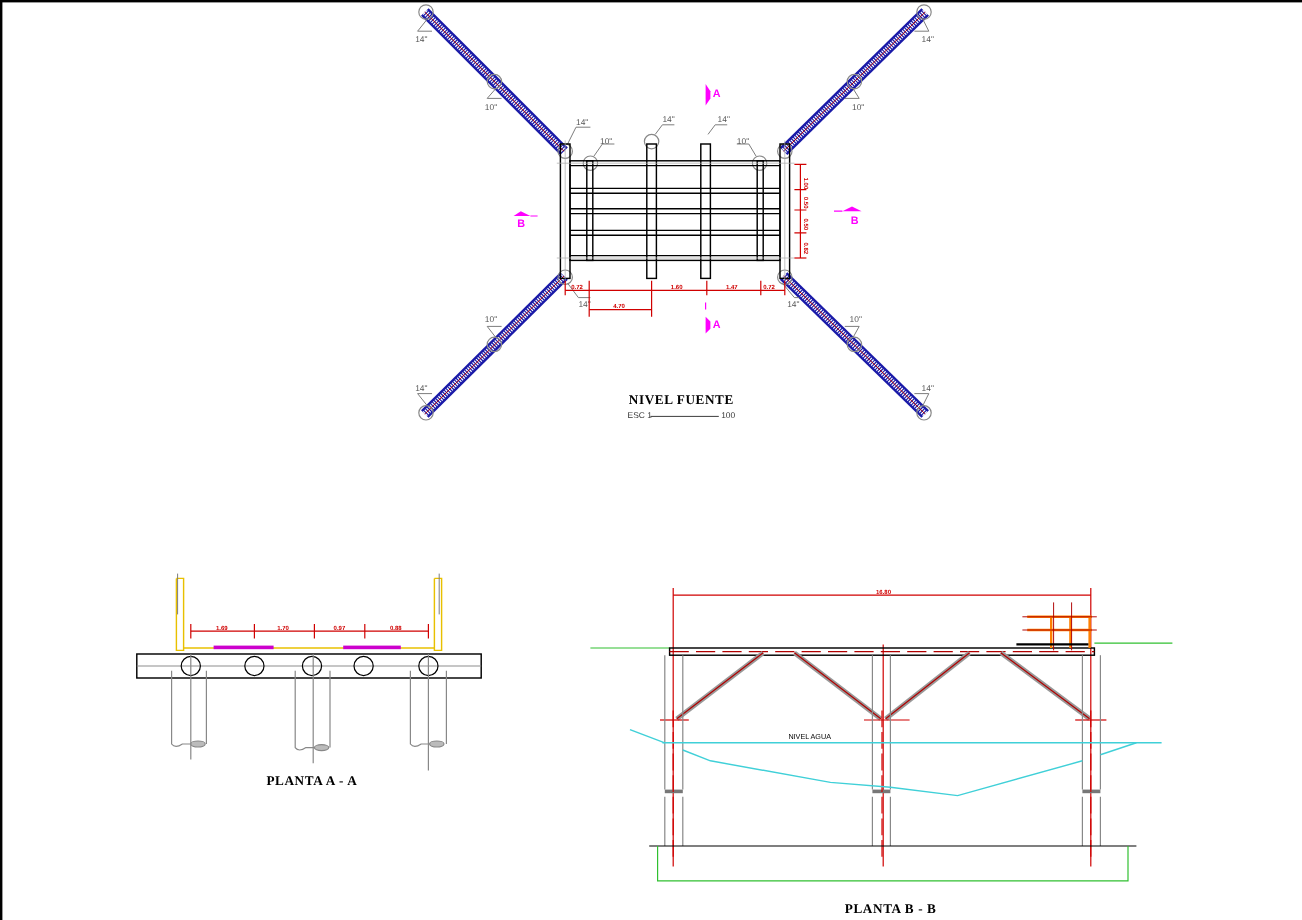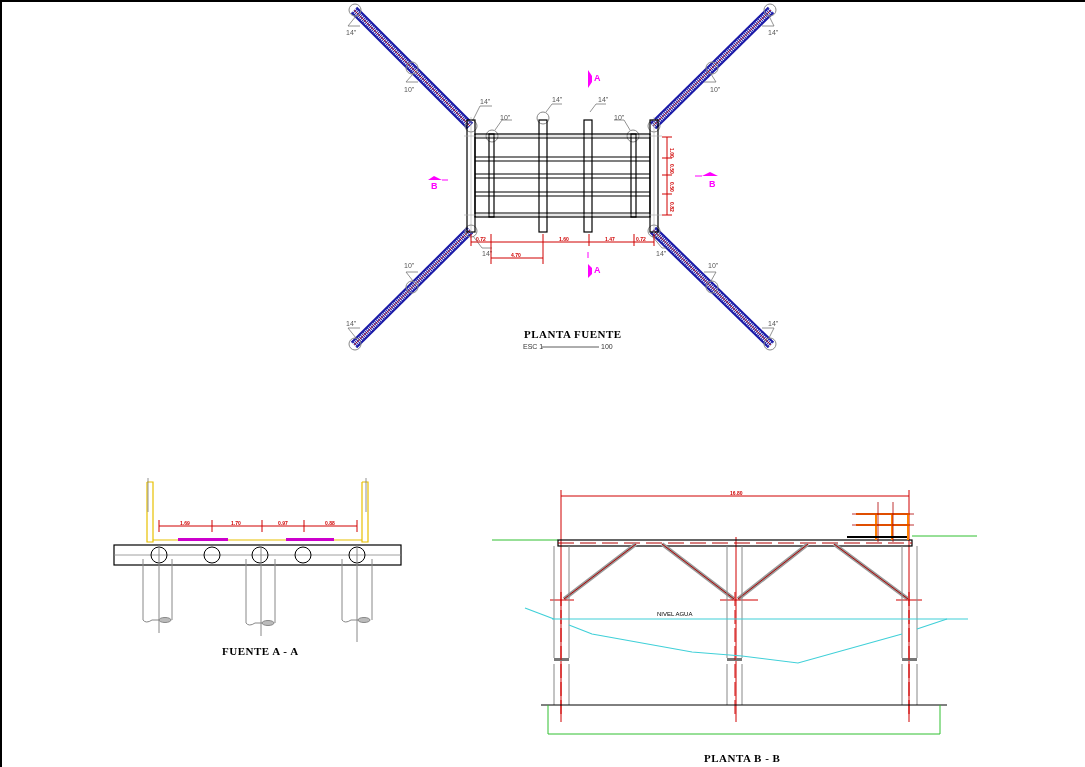--- a/index.html
+++ b/index.html
@@ -307,19 +307,19 @@
     <line x1="550" y1="617" x2="966" y2="617" stroke="#40d0d8" stroke-width="1.2"></line>
     <polyline points="567,623 590,632 690,650 740,654 796,661 900,632" fill="none" stroke="#40d0d8" stroke-width="1.2"></polyline>
     <line x1="915" y1="627" x2="945" y2="617" stroke="#40d0d8" stroke-width="1.2"></line>
     <text x="655" y="614" style="font-family:'Liberation Sans',sans-serif;font-size:6px;fill:#000;">NIVEL  AGUA</text>
 
     <line x1="539" y1="703" x2="945" y2="703" stroke="#000" stroke-width="1"></line>
     <polyline points="546,703 546,732 938,732 938,703" fill="none" stroke="#30c030" stroke-width="1"></polyline>
   </g>
 </svg>
 
-<div class="title" style="left:522px;top:326px;font-size:11px;">PLANTA FUENTE</div>
+<div class="title" style="left:522px;top:326px;font-size:11px;">NIVEL FUENTE</div>
 <div class="small" style="left:521px;top:341px;">ESC 1</div>
 <div class="small" style="left:599px;top:341px;">100</div>
-<div class="title" style="left:220px;top:643px;font-size:11px;">FUENTE  A - A</div>
+<div class="title" style="left:220px;top:643px;font-size:11px;">PLANTA  A - A</div>
 <div class="title" style="left:702px;top:750px;font-size:11px;">PLANTA  B - B</div>
 
 </div>
 
 </body></html>

